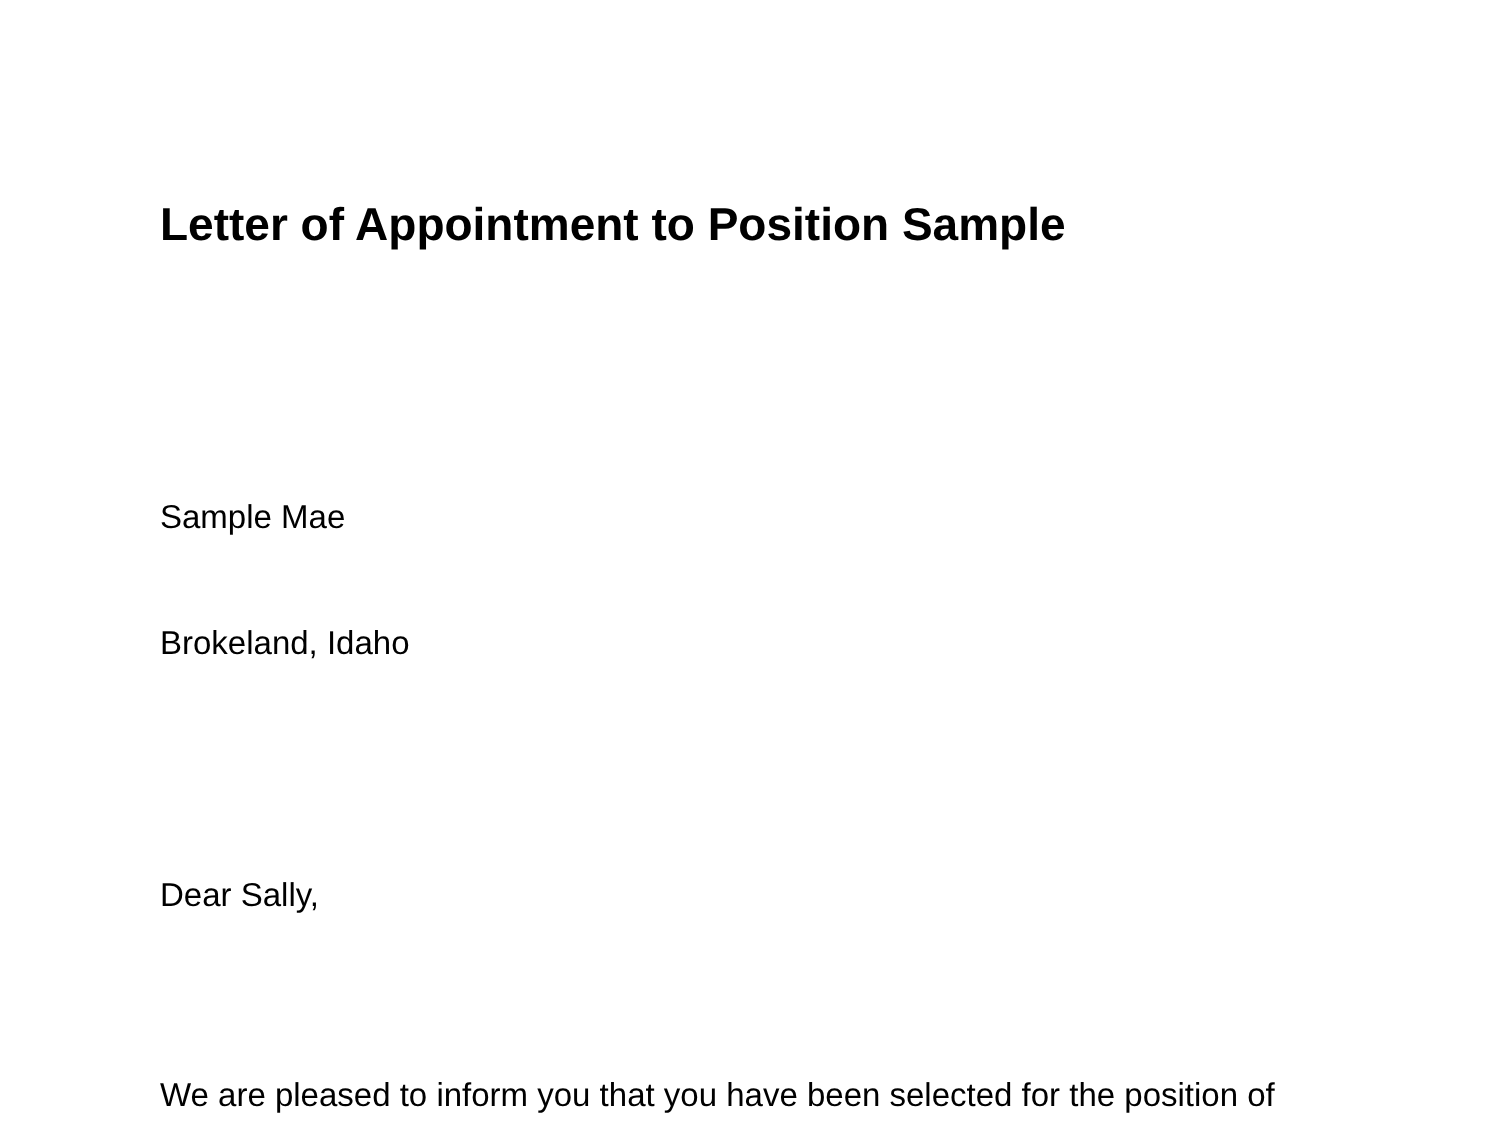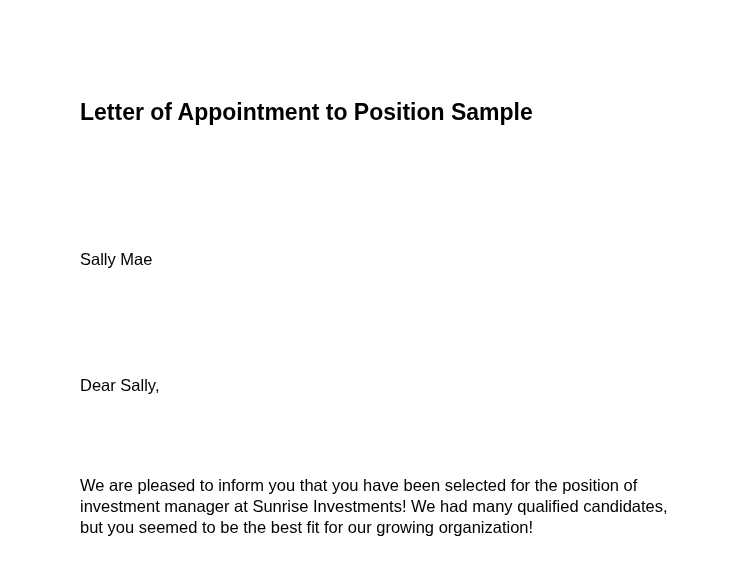--- a/index.html
+++ b/index.html
@@ -38,21 +38,22 @@
 </style>
 </head>
 <body>
 
 <div class="page">
   <div class="content">
 
     <h1 class="title">Letter of Appointment to Position Sample</h1>
 
     <div class="sender-block">
-      <span class="line">Sally Mae</span>
+      <span class="line">Sample Mae</span>
+      <span class="line">Brokeland, Idaho</span>
     </div>
 
     <div class="salutation">Dear Sally,</div>
 
     <div class="paragraph-1">We are pleased to inform you that you have been selected for the position of
 investment manager at Sunrise Investments! We had many qualified candidates,
 but you seemed to be the best fit for our growing organization!</div>
 
     
 

